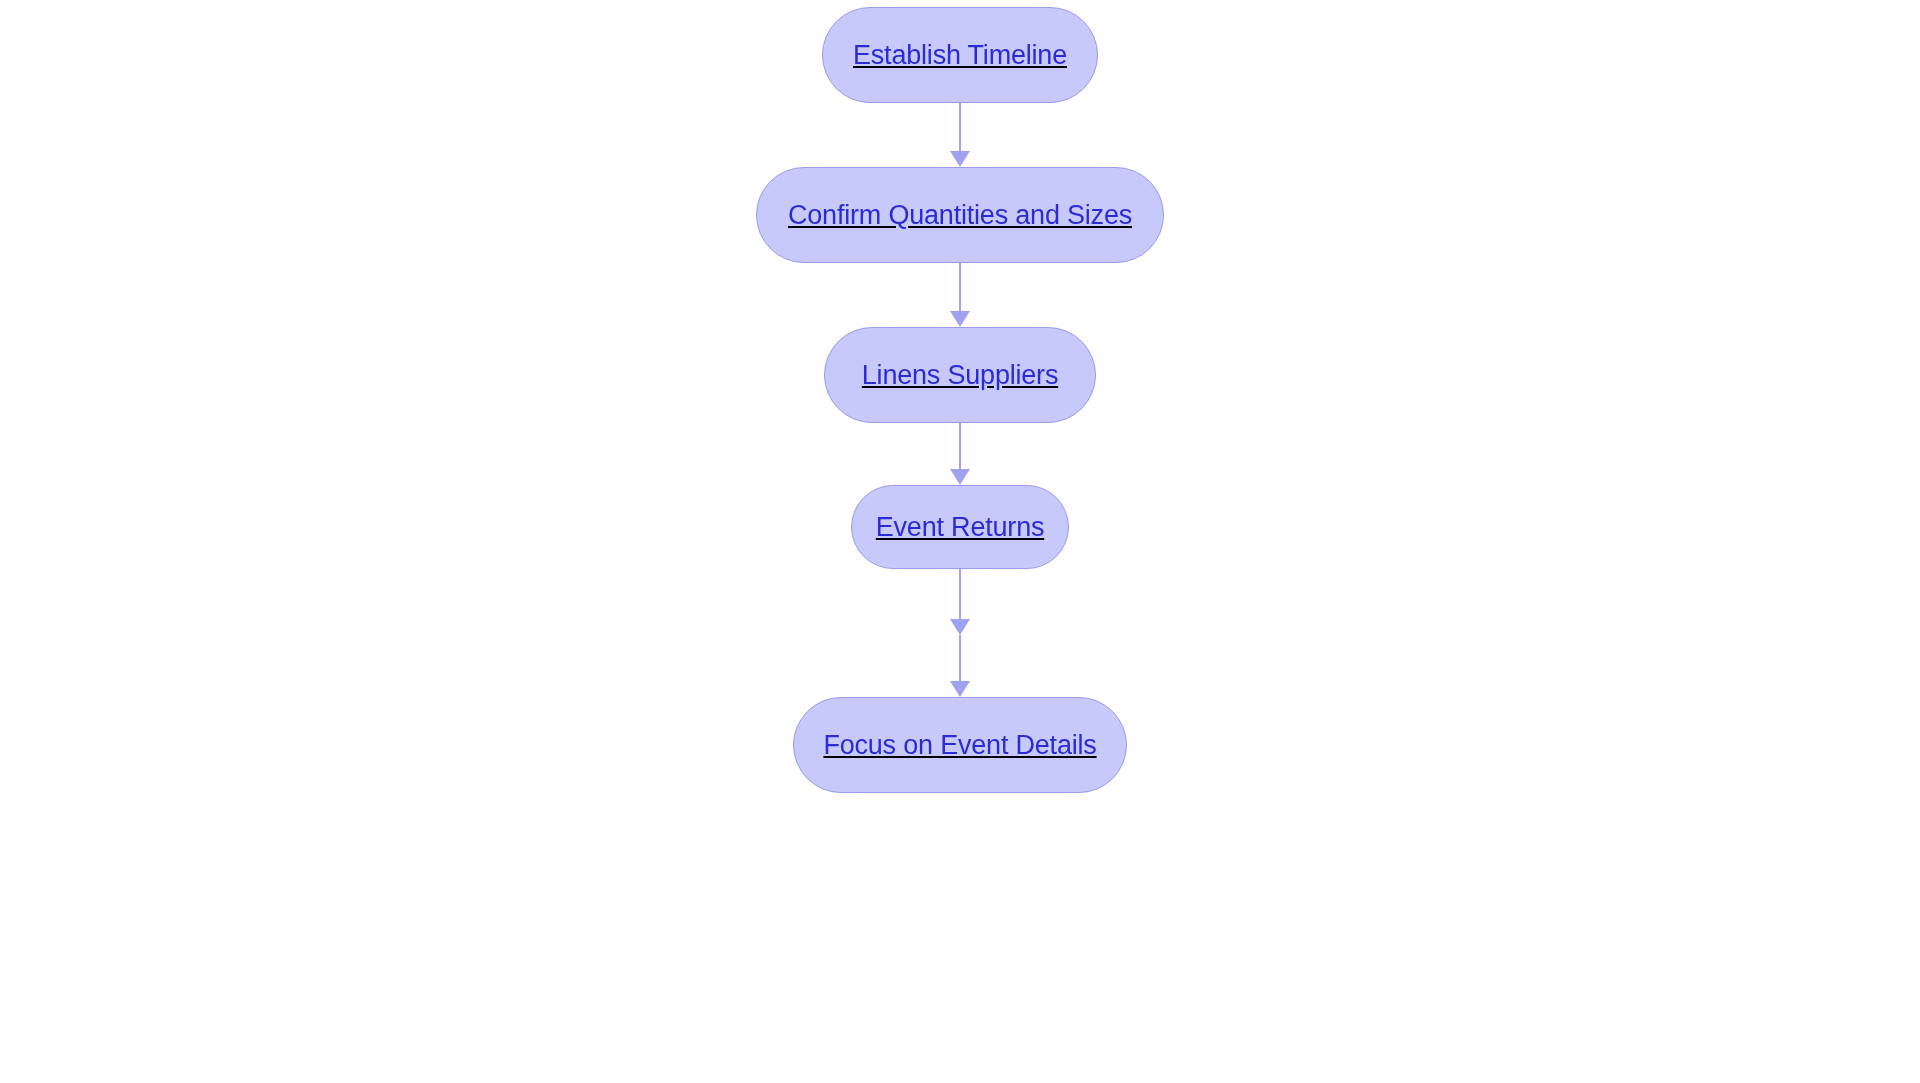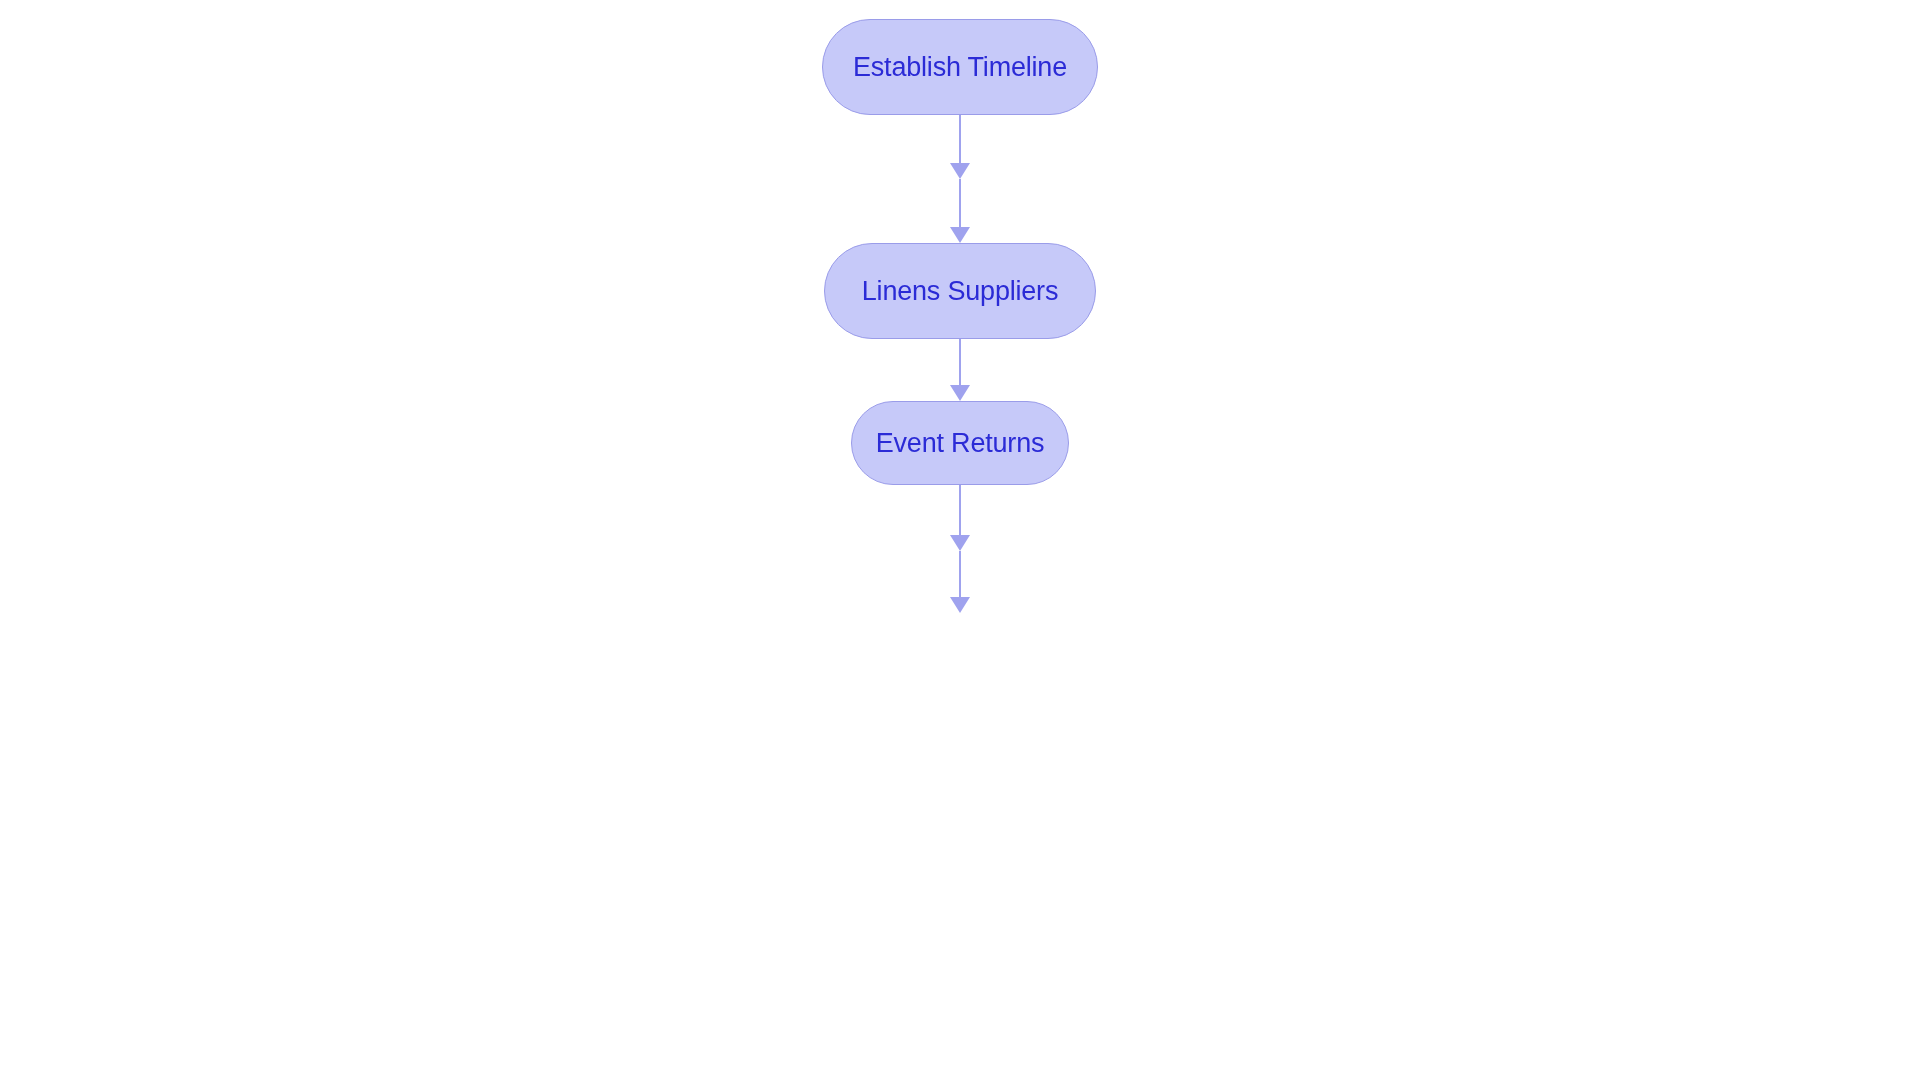--- a/index.html
+++ b/index.html
@@ -17,27 +17,28 @@
   #flowchart-canvas {
     position: relative;
     width: 1920px;
     height: 1083px;
     background: #ffffff;
   }
 
   .flow-column {
     position: absolute;
     left: 0;
-    top: 12px;
+    top: 0;
     width: 1920px;
     height: 874px;
     display: flex;
     flex-direction: column;
     align-items: center;
     justify-content: flex-start;
+    text-decoration: underline;
   }
 
   .node {
     box-sizing: border-box;
     display: flex;
     align-items: center;
     justify-content: center;
     background: #c6c9f9;
     border: 1.6px solid #9a9ce9;
     border-radius: 999px;
@@ -104,20 +105,23 @@
 
     <div class="node node-0">
       <span class="node-label">Establish Timeline</span>
     </div>
 
     <div class="connector conn-0">
       <div class="connector-line"></div>
       <div class="connector-head"></div>
     </div>
 
+    <div class="node node-1">
+      <span class="node-label">Confirm Quantities and Sizes</span>
+    </div>
 
     <div class="connector conn-1">
       <div class="connector-line"></div>
       <div class="connector-head"></div>
     </div>
 
     <div class="node node-2">
       <span class="node-label">Linens Suppliers</span>
     </div>
 
@@ -134,15 +138,18 @@
       <div class="connector-line"></div>
       <div class="connector-head"></div>
     </div>
 
 
     <div class="connector conn-4">
       <div class="connector-line"></div>
       <div class="connector-head"></div>
     </div>
 
+    <div class="node node-5">
+      <span class="node-label">Focus on Event Details</span>
+    </div>
 
   </div>
 </div>
 
 </body></html>

